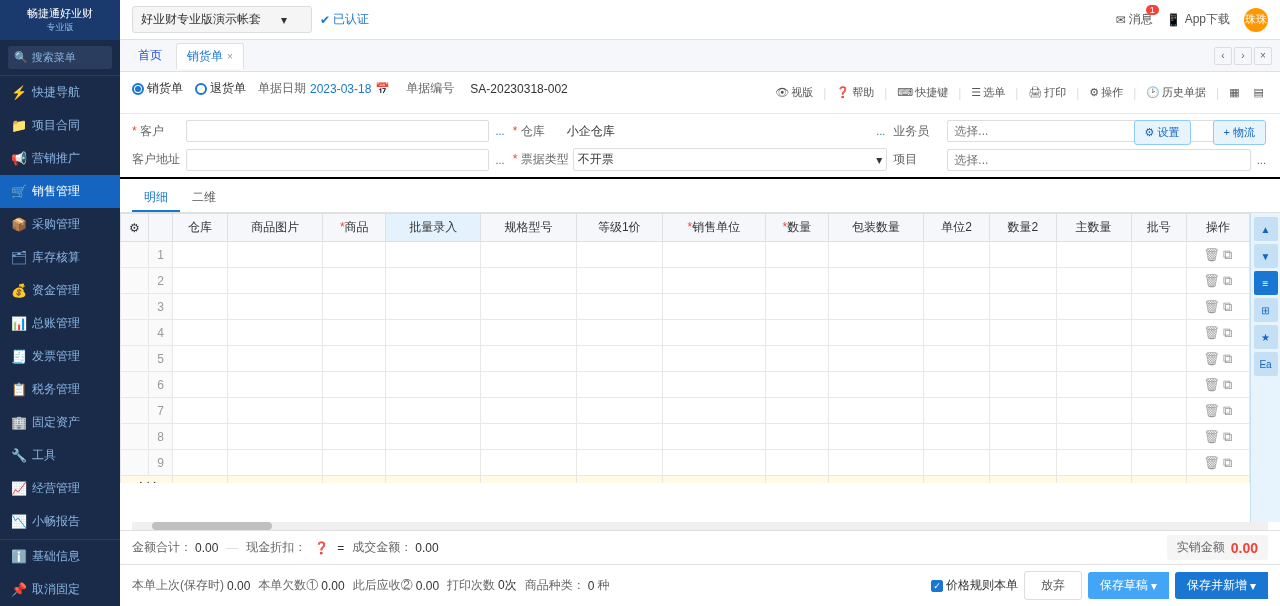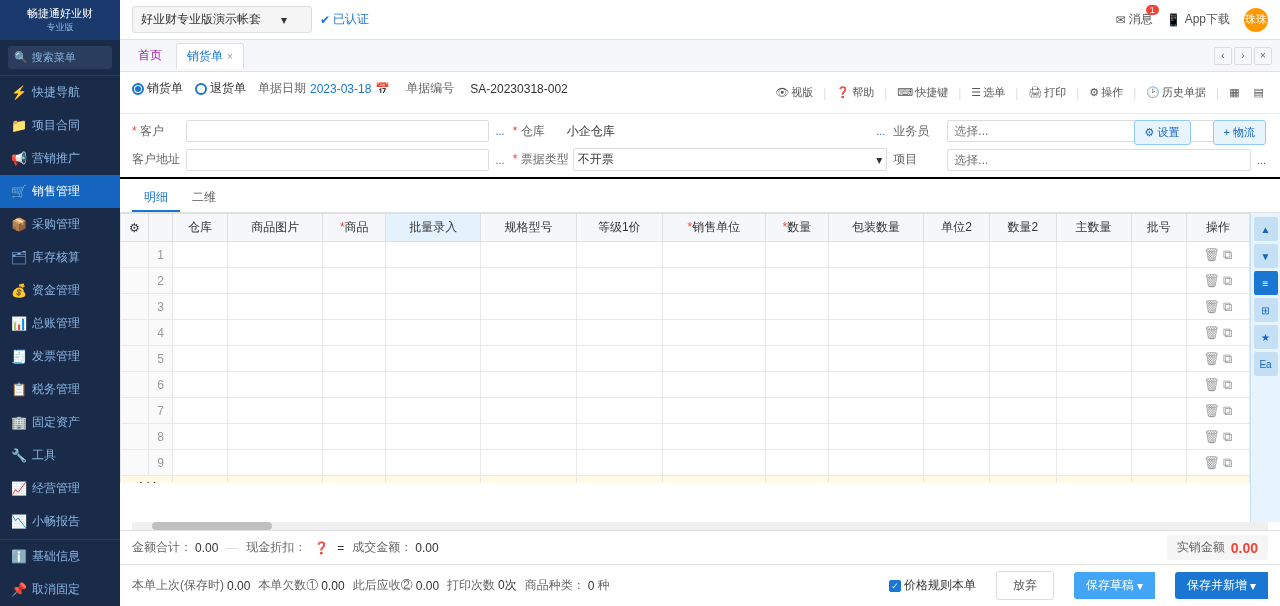--- a/index.html
+++ b/index.html
@@ -24,21 +24,21 @@
     .topbar { background: #fff; height: 40px; display: flex; align-items: center; padding: 0 12px; border-bottom: 1px solid #e0e0e0; gap: 8px; }
     .topbar-selector { background: #f5f5f5; border: 1px solid #ddd; border-radius: 3px; padding: 4px 8px; font-size: 12px; color: #333; display: flex; align-items: center; gap: 20px; min-width: 180px; }
     .topbar-cert { color: #1976d2; font-size: 12px; display: flex; align-items: center; gap: 3px; }
     .topbar-right { margin-left: auto; display: flex; align-items: center; gap: 14px; }
     .topbar-btn { display: flex; align-items: center; gap: 3px; font-size: 12px; color: #555; cursor: pointer; position: relative; }
     .badge { background: #f44336; color: #fff; border-radius: 8px; padding: 0 4px; font-size: 9px; position: absolute; top: -6px; right: -6px; }
     .avatar { width: 24px; height: 24px; border-radius: 50%; background: #ff9800; display: flex; align-items: center; justify-content: center; color: #fff; font-size: 11px; }
 
     
     .tabbar { background: #f5f7fa; height: 32px; display: flex; align-items: center; padding: 0 8px; border-bottom: 1px solid #e0e0e0; gap: 4px; }
-    .tab-home { padding: 4px 10px; font-size: 12px; color: #a21caf; cursor: pointer; }
+    .tab-home { padding: 4px 10px; font-size: 12px; color: #1d4ed8; cursor: pointer; }
     .tab-active { background: #fff; border: 1px solid #e0e0e0; border-bottom: none; padding: 4px 10px; font-size: 12px; color: #1976d2; border-radius: 3px 3px 0 0; display: flex; align-items: center; gap: 4px; }
     .tab-close { color: #999; cursor: pointer; font-size: 10px; }
     .tab-nav { margin-left: auto; display: flex; gap: 2px; }
     .tab-nav-btn { background: none; border: 1px solid #ddd; border-radius: 2px; width: 18px; height: 18px; cursor: pointer; display: flex; align-items: center; justify-content: center; font-size: 10px; color: #666; }
 
     
     .content { flex: 1; background: #fff; overflow: hidden; display: flex; flex-direction: column; }
 
     
     .form-header { padding: 8px 12px; border-bottom: 1px solid #e8e8e8; }
@@ -87,21 +87,21 @@
     .sum-sep { color: #ddd; }
     .help-icon { color: #999; cursor: pointer; }
     .realize-amount { margin-left: auto; display: flex; align-items: center; gap: 6px; font-size: 12px; background: #f5f5f5; padding: 4px 10px; border-radius: 3px; }
     .realize-value { color: #f44336; font-weight: bold; font-size: 14px; }
 
     
     .footer-bar { padding: 6px 12px; background: #fff; border-top: 1px solid #e0e0e0; display: flex; align-items: center; gap: 8px; font-size: 12px; }
     .footer-item { display: flex; align-items: center; gap: 3px; }
     .footer-label { color: #666; }
     .footer-value { color: #333; }
-    .footer-right { margin-left: auto; display: flex; gap: 20px; align-items: center; }
+    .footer-right { margin-left: auto; display: flex; gap: 6px; align-items: center; }
     .checkbox-item { display: flex; align-items: center; gap: 3px; cursor: pointer; }
     .cb { width: 12px; height: 12px; border: 1px solid #1976d2; border-radius: 2px; background: #1976d2; display: flex; align-items: center; justify-content: center; }
     .cb::after { content: '✓'; color: #fff; font-size: 9px; }
     .btn-abandon { background: #fff; border: 1px solid #ddd; color: #555; padding: 5px 16px; border-radius: 3px; cursor: pointer; font-size: 12px; }
     .btn-save-draft { background: #42a5f5; color: #fff; padding: 5px 12px; border-radius: 3px 0 0 3px; cursor: pointer; font-size: 12px; border: none; display: flex; align-items: center; gap: 3px; }
     .btn-save-new { background: #1976d2; color: #fff; padding: 5px 12px; border-radius: 3px 0 0 3px; cursor: pointer; font-size: 12px; border: none; display: flex; align-items: center; gap: 3px; }
 
     .table-scroll-wrapper { overflow-x: auto; overflow-y: auto; max-height: 270px; }
 
     

